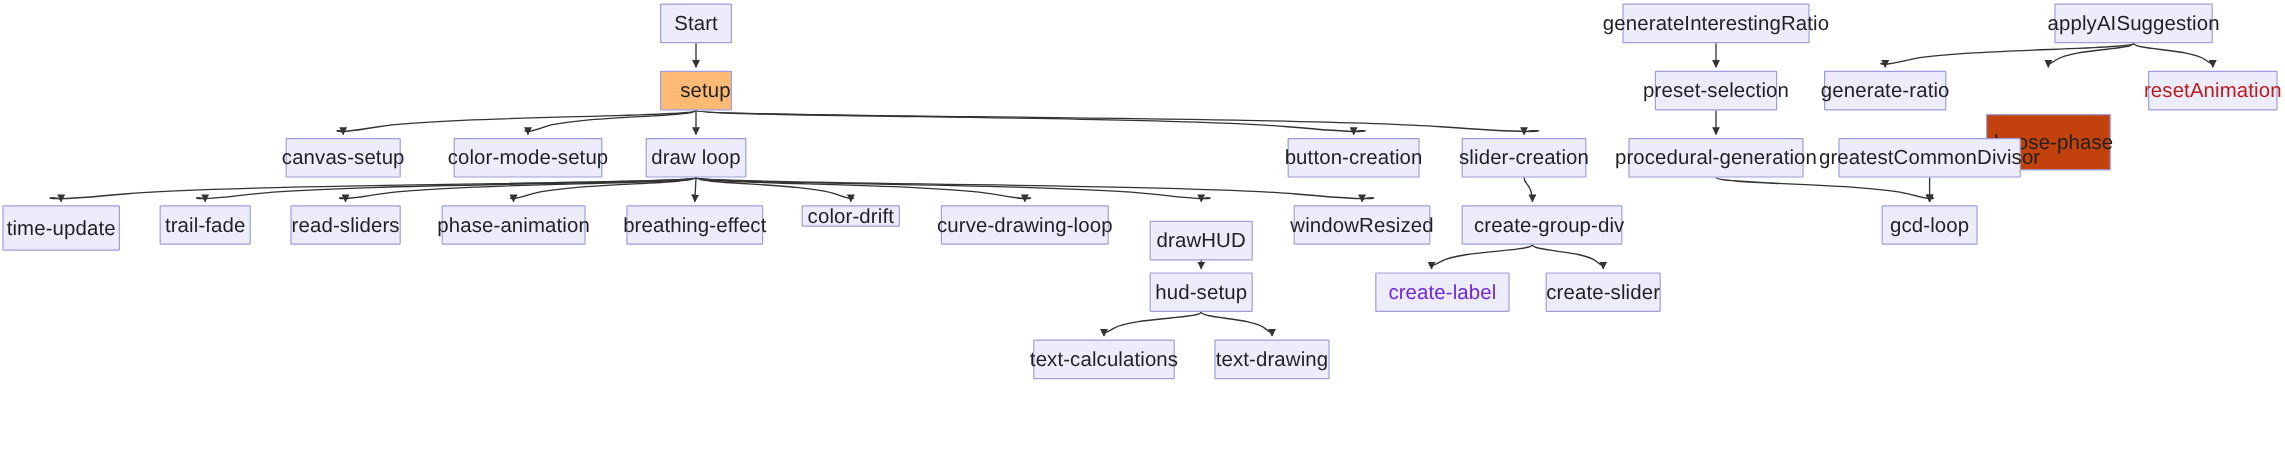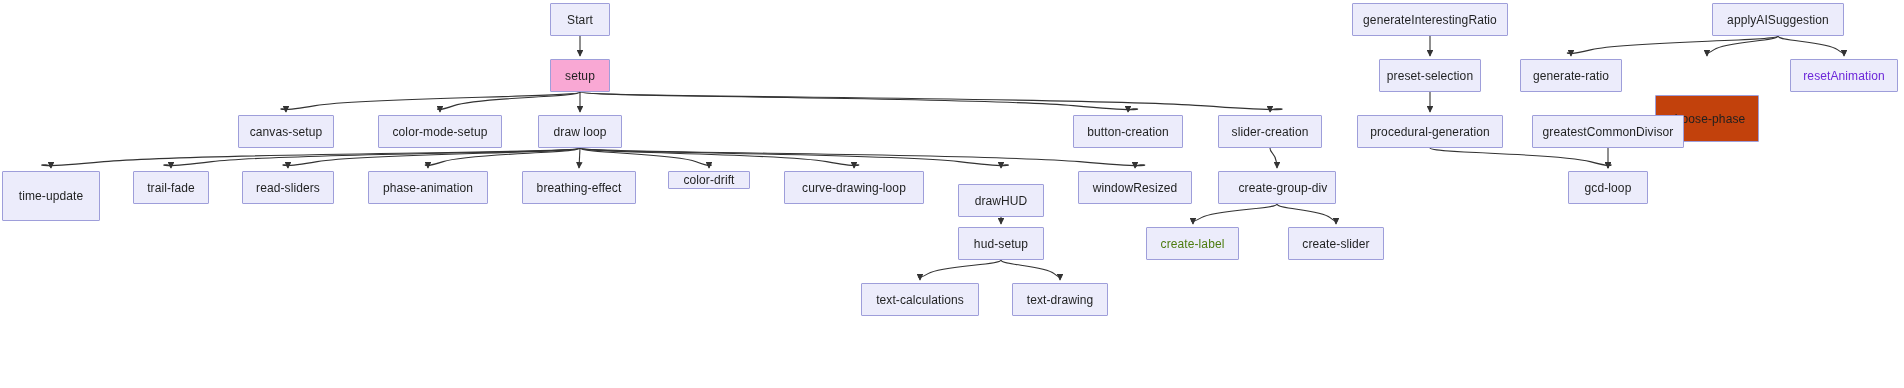--- a/index.html
+++ b/index.html
@@ -9,21 +9,21 @@
   .node{
     position:absolute;
     box-sizing:border-box;
     background:#ECECFB;
     border:1px solid #9E9EDA;
     border-radius:1px;
     display:flex;
     align-items:center;
     justify-content:center;
     color:#1f2020;
-    font-size:12px;
+    font-size:17px;
     font-family:"Liberation Sans",sans-serif;
     line-height:1;
     white-space:nowrap;
     text-align:center;
     letter-spacing:0.1px;
   }
   .node-label{pointer-events:none;}
 </style>
 </head>
 <body>
@@ -63,39 +63,39 @@
         <path d="M 1608 148 L 1608 168" fill="none" stroke="#333333" stroke-width="1.1" marker-end="url(#arrow)"></path>
         <path d="M 1778 36 C 1778 41.5, 1628.96 40.84, 1591.7 49.64 S 1571 48.1, 1571 56" fill="none" stroke="#333333" stroke-width="1.1" marker-end="url(#arrow)"></path>
         <path d="M 1778 36 C 1778 41.5, 1726.88 40.84, 1714.1 49.64 S 1707 48.1, 1707 56" fill="none" stroke="#333333" stroke-width="1.1" marker-end="url(#arrow)"></path>
         <path d="M 1778 36 C 1778 41.5, 1825.52 40.84, 1837.4 49.64 S 1844 48.1, 1844 56" fill="none" stroke="#333333" stroke-width="1.1" marker-end="url(#arrow)"></path>
       </g>
   </svg>
   <div id="node-layer">
       <div class="node" style="left: 550px; top: 3px; width: 60px; height: 33px; background: rgb(236, 236, 251); border-color: rgb(158, 158, 218); color: rgb(31, 32, 32);">
         <span class="node-label">Start</span>
       </div>
-      <div class="node" style="left: 550px; top: 59px; width: 60px; height: 33px; background: #f9a8d4; border-color: rgb(158, 158, 218); color: rgb(31, 32, 32);">
+      <div class="node" style="left: 550px; top: 59px; width: 60px; height: 33px; background: #fdba74; border-color: rgb(158, 158, 218); color: rgb(31, 32, 32); justify-content: flex-end;">
         <span class="node-label">setup</span>
       </div>
       <div class="node" style="left: 238px; top: 115px; width: 96px; height: 33px; background: rgb(236, 236, 251); border-color: rgb(158, 158, 218); color: rgb(31, 32, 32);">
         <span class="node-label">canvas-setup</span>
       </div>
       <div class="node" style="left: 378px; top: 115px; width: 124px; height: 33px; background: rgb(236, 236, 251); border-color: rgb(158, 158, 218); color: rgb(31, 32, 32);">
         <span class="node-label">color-mode-setup</span>
       </div>
       <div class="node" style="left: 538px; top: 115px; width: 84px; height: 33px; background: rgb(236, 236, 251); border-color: rgb(158, 158, 218); color: rgb(31, 32, 32);">
         <span class="node-label">draw loop</span>
       </div>
       <div class="node" style="left: 1073px; top: 115px; width: 110px; height: 33px; background: rgb(236, 236, 251); border-color: rgb(158, 158, 218); color: rgb(31, 32, 32);">
         <span class="node-label">button-creation</span>
       </div>
       <div class="node" style="left: 1218px; top: 115px; width: 104px; height: 33px; background: rgb(236, 236, 251); border-color: rgb(158, 158, 218); color: rgb(31, 32, 32);">
         <span class="node-label">slider-creation</span>
       </div>
-      <div class="node" style="left: 2px; top: 171px; width: 98px; height: 50px; background: rgb(236, 236, 251); border-color: rgb(158, 158, 218); color: rgb(31, 32, 32);">
+      <div class="node" style="left: 2px; top: 171px; width: 98px; height: 38px; background: rgb(236, 236, 251); border-color: rgb(158, 158, 218); color: rgb(31, 32, 32);">
         <span class="node-label">time-update</span>
       </div>
       <div class="node" style="left: 133px; top: 171px; width: 76px; height: 33px; background: rgb(236, 236, 251); border-color: rgb(158, 158, 218); color: rgb(31, 32, 32);">
         <span class="node-label">trail-fade</span>
       </div>
       <div class="node" style="left: 242px; top: 171px; width: 92px; height: 33px; background: rgb(236, 236, 251); border-color: rgb(158, 158, 218); color: rgb(31, 32, 32);">
         <span class="node-label">read-sliders</span>
       </div>
       <div class="node" style="left: 368px; top: 171px; width: 120px; height: 33px; background: rgb(236, 236, 251); border-color: rgb(158, 158, 218); color: rgb(31, 32, 32);">
         <span class="node-label">phase-animation</span>
@@ -108,27 +108,27 @@
       </div>
       <div class="node" style="left: 784px; top: 171px; width: 140px; height: 33px; background: rgb(236, 236, 251); border-color: rgb(158, 158, 218); color: rgb(31, 32, 32);">
         <span class="node-label">curve-drawing-loop</span>
       </div>
       <div class="node" style="left: 958px; top: 184px; width: 86px; height: 33px; background: rgb(236, 236, 251); border-color: rgb(158, 158, 218); color: rgb(31, 32, 32);">
         <span class="node-label">drawHUD</span>
       </div>
       <div class="node" style="left: 1078px; top: 171px; width: 114px; height: 33px; background: rgb(236, 236, 251); border-color: rgb(158, 158, 218); color: rgb(31, 32, 32);">
         <span class="node-label">windowResized</span>
       </div>
-      <div class="node" style="left: 1218px; top: 171px; width: 118px; height: 33px; background: rgb(236, 236, 251); border-color: rgb(158, 158, 218); color: rgb(31, 32, 32); padding-left: 12px;">
+      <div class="node" style="left: 1218px; top: 171px; width: 134px; height: 33px; background: rgb(236, 236, 251); border-color: rgb(158, 158, 218); color: rgb(31, 32, 32); padding-left: 12px;">
         <span class="node-label">create-group-div</span>
       </div>
       <div class="node" style="left: 958px; top: 227px; width: 86px; height: 33px; background: rgb(236, 236, 251); border-color: rgb(158, 158, 218); color: rgb(31, 32, 32);">
         <span class="node-label">hud-setup</span>
       </div>
-      <div class="node" style="left: 1146px; top: 227px; width: 93px; height: 33px; background: rgb(236, 236, 251); border-color: rgb(158, 158, 218); color: #4d7c0f;">
+      <div class="node" style="left: 1146px; top: 227px; width: 112px; height: 33px; background: rgb(236, 236, 251); border-color: rgb(158, 158, 218); color: #6d28d9;">
         <span class="node-label">create-label</span>
       </div>
       <div class="node" style="left: 1288px; top: 227px; width: 96px; height: 33px; background: rgb(236, 236, 251); border-color: rgb(158, 158, 218); color: rgb(31, 32, 32);">
         <span class="node-label">create-slider</span>
       </div>
       <div class="node" style="left: 861px; top: 283px; width: 118px; height: 33px; background: rgb(236, 236, 251); border-color: rgb(158, 158, 218); color: rgb(31, 32, 32);">
         <span class="node-label">text-calculations</span>
       </div>
       <div class="node" style="left: 1012px; top: 283px; width: 96px; height: 33px; background: rgb(236, 236, 251); border-color: rgb(158, 158, 218); color: rgb(31, 32, 32);">
         <span class="node-label">text-drawing</span>
@@ -141,21 +141,21 @@
       </div>
       <div class="node" style="left: 1379px; top: 59px; width: 102px; height: 33px; background: rgb(236, 236, 251); border-color: rgb(158, 158, 218); color: rgb(31, 32, 32);">
         <span class="node-label">preset-selection</span>
       </div>
       <div class="node" style="left: 1520px; top: 59px; width: 102px; height: 33px; background: rgb(236, 236, 251); border-color: rgb(158, 158, 218); color: rgb(31, 32, 32);">
         <span class="node-label">generate-ratio</span>
       </div>
       <div class="node" style="left: 1655px; top: 59px; width: 104px; height: 47px; background: #c2410c; border-color: rgb(158, 158, 218); color: rgb(31, 32, 32); margin-top: 36px;">
         <span class="node-label">choose-phase</span>
       </div>
-      <div class="node" style="left: 1790px; top: 59px; width: 108px; height: 33px; background: rgb(236, 236, 251); border-color: rgb(158, 158, 218); color: #6d28d9;">
+      <div class="node" style="left: 1790px; top: 59px; width: 108px; height: 33px; background: rgb(236, 236, 251); border-color: rgb(158, 158, 218); color: #b91c1c;">
         <span class="node-label">resetAnimation</span>
       </div>
       <div class="node" style="left: 1357px; top: 115px; width: 146px; height: 33px; background: rgb(236, 236, 251); border-color: rgb(158, 158, 218); color: rgb(31, 32, 32);">
         <span class="node-label">procedural-generation</span>
       </div>
       <div class="node" style="left: 1532px; top: 115px; width: 152px; height: 33px; background: rgb(236, 236, 251); border-color: rgb(158, 158, 218); color: rgb(31, 32, 32); text-align: center;">
         <span class="node-label">greatestCommonDivisor</span>
       </div>
       <div class="node" style="left: 1568px; top: 171px; width: 80px; height: 33px; background: rgb(236, 236, 251); border-color: rgb(158, 158, 218); color: rgb(31, 32, 32);">
         <span class="node-label">gcd-loop</span>

